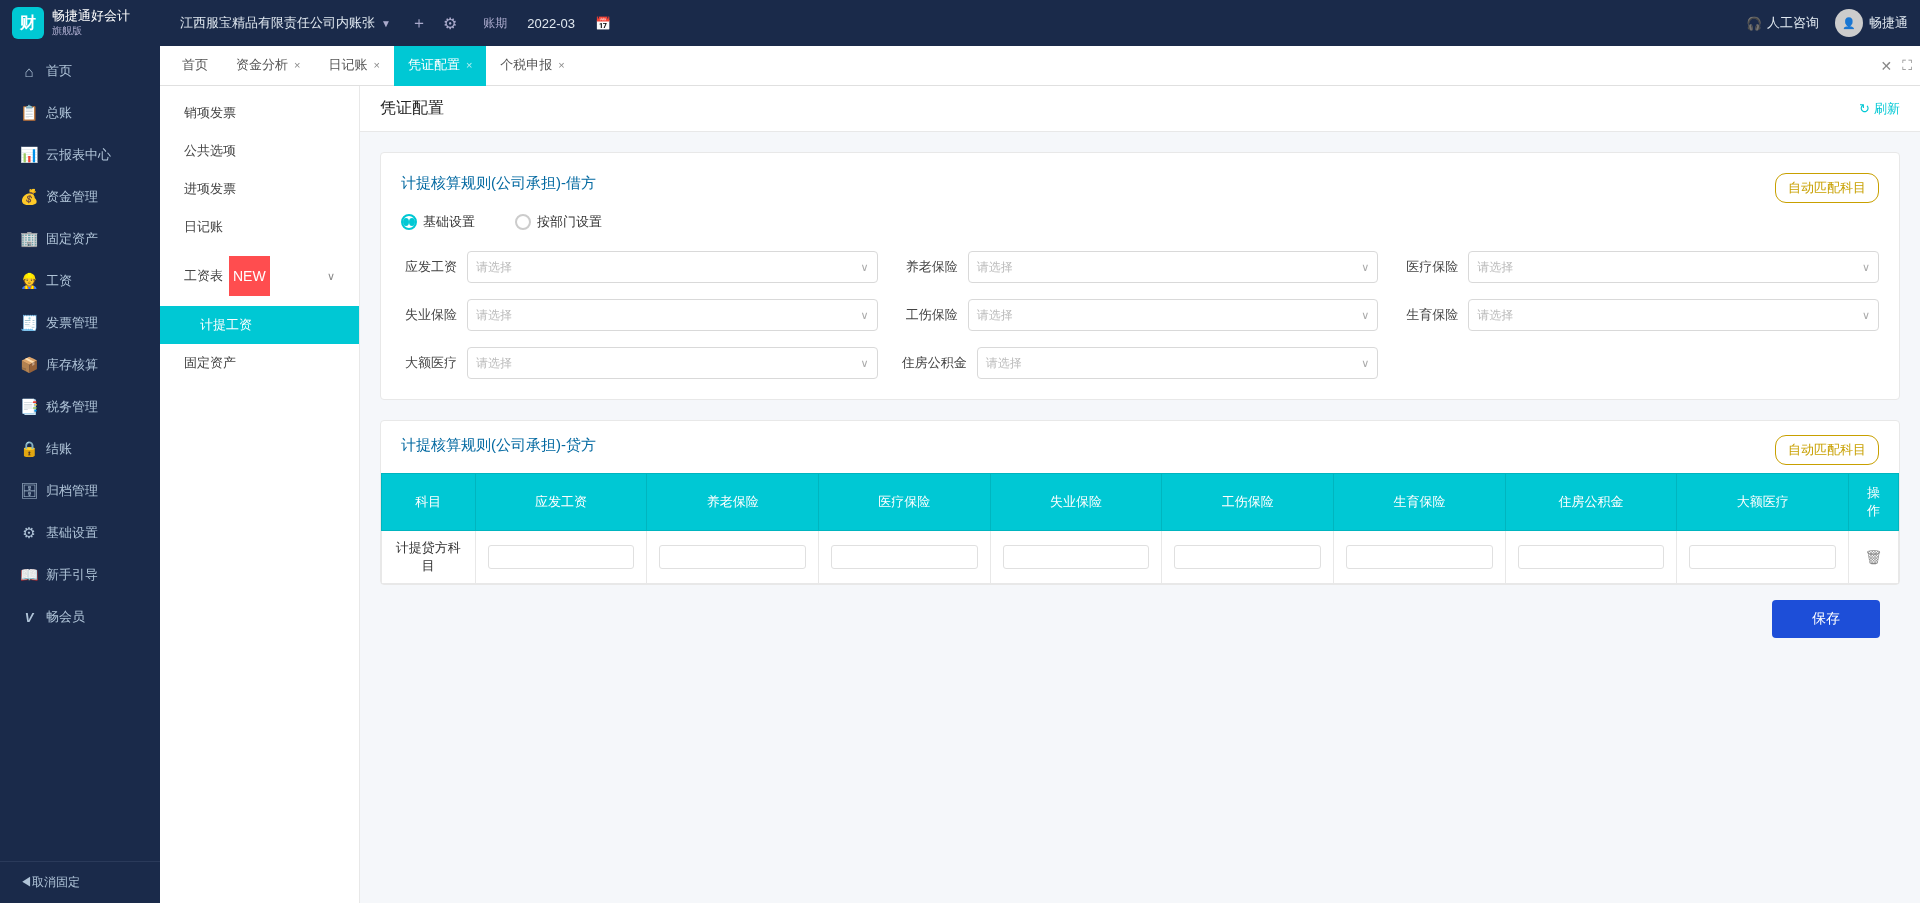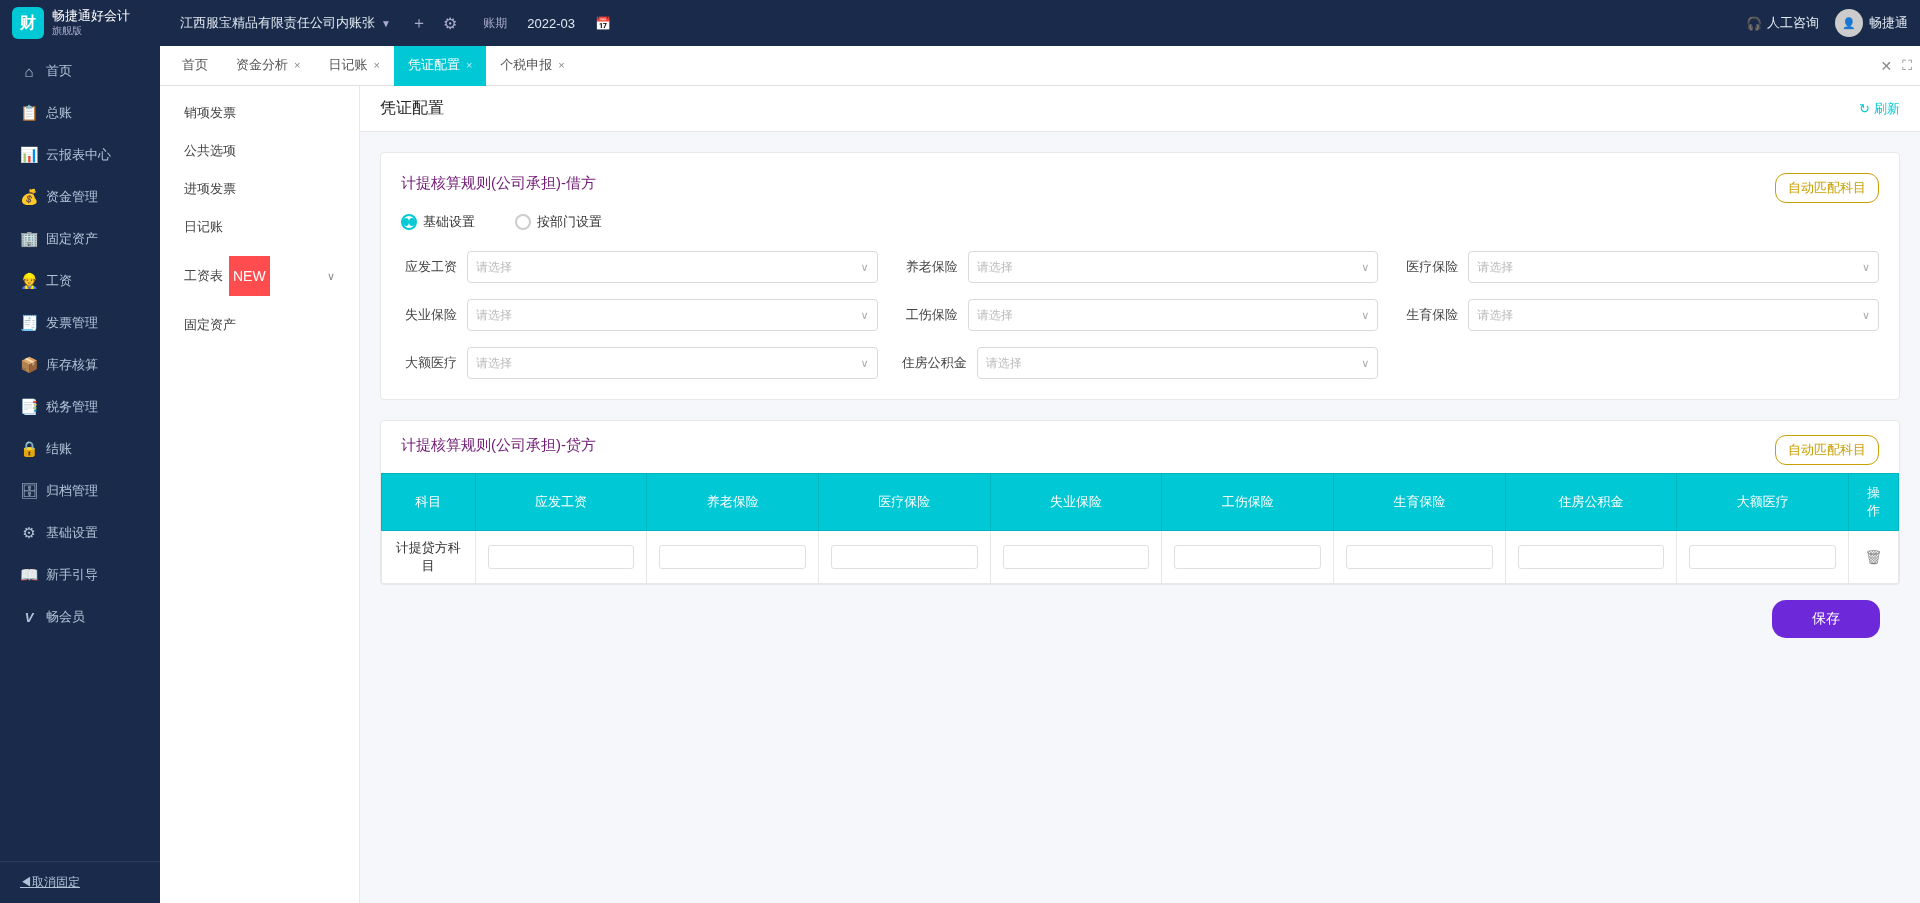--- a/index.html
+++ b/index.html
@@ -140,21 +140,20 @@
     .sidebar-bottom {
       margin-top: auto;
       padding: 12px 20px;
       color: #b0c4d8;
       cursor: pointer;
       display: flex;
       align-items: center;
       gap: 6px;
       font-size: 12px;
       border-top: 1px solid #2a3a5a;
-      text-decoration: underline;
     }
 
     
     .content-area {
       flex: 1;
       display: flex;
       flex-direction: column;
       overflow: hidden;
       background: #f0f2f5;
     }
@@ -292,21 +291,21 @@
     .section {
       background: white;
       border: 1px solid #e8e8e8;
       border-radius: 4px;
       margin-bottom: 20px;
       padding: 20px;
     }
     .section-title {
       font-size: 15px;
       font-weight: 500;
-      color: #701a75;
+      color: #0369a1;
       margin-bottom: 10px;
     }
     .notice-text {
       color: #e6a23c;
       font-size: 13px;
       margin-bottom: 16px;
     }
     .radio-group {
       display: flex;
       align-items: center;
@@ -435,25 +434,25 @@
       font-size: 14px;
     }
 
     
     .save-bar {
       padding: 10px 20px 20px;
       display: flex;
       justify-content: flex-end;
     }
     .save-btn {
-      background: #6d28d9;
+      background: #1d4ed8;
       color: white;
       border: none;
       padding: 10px 40px;
-      border-radius: 14px;
+      border-radius: 4px;
       font-size: 14px;
       cursor: pointer;
       font-family: inherit;
     }
 
     
     ::-webkit-scrollbar { width: 6px; height: 6px; }
     ::-webkit-scrollbar-thumb { background: #ccc; border-radius: 3px; }
     ::-webkit-scrollbar-track { background: #f5f5f5; }
   </style>
@@ -600,20 +599,23 @@
         </div>
         <div class="left-nav-item">
           <span>日记账</span>
         </div>
         <div class="left-nav-item" style="justify-content: space-between;">
           <div style="display:flex;align-items:center;gap:6px;">
             <span>工资表</span>
             <span class="new-badge">NEW</span>
           </div>
           <span class="nav-expand">∨</span>
+        </div>
+        <div class="left-nav-item sub active">
+          <span>计提工资</span>
         </div>
         <div class="left-nav-item">
           <span>固定资产</span>
         </div>
       </div>
 
       <div class="main-panel">
 
         <div class="panel-header">
           <span class="panel-title">凭证配置</span>

